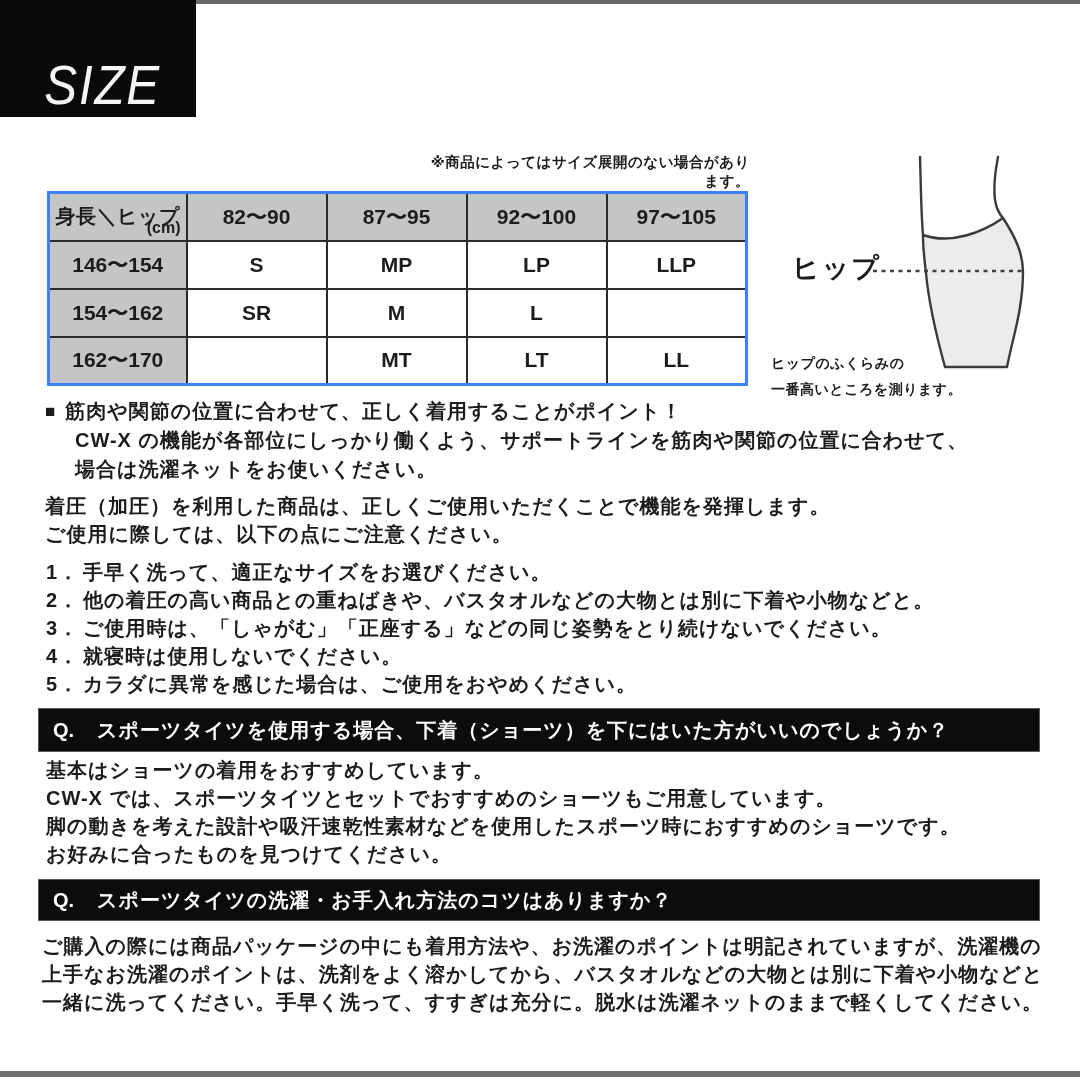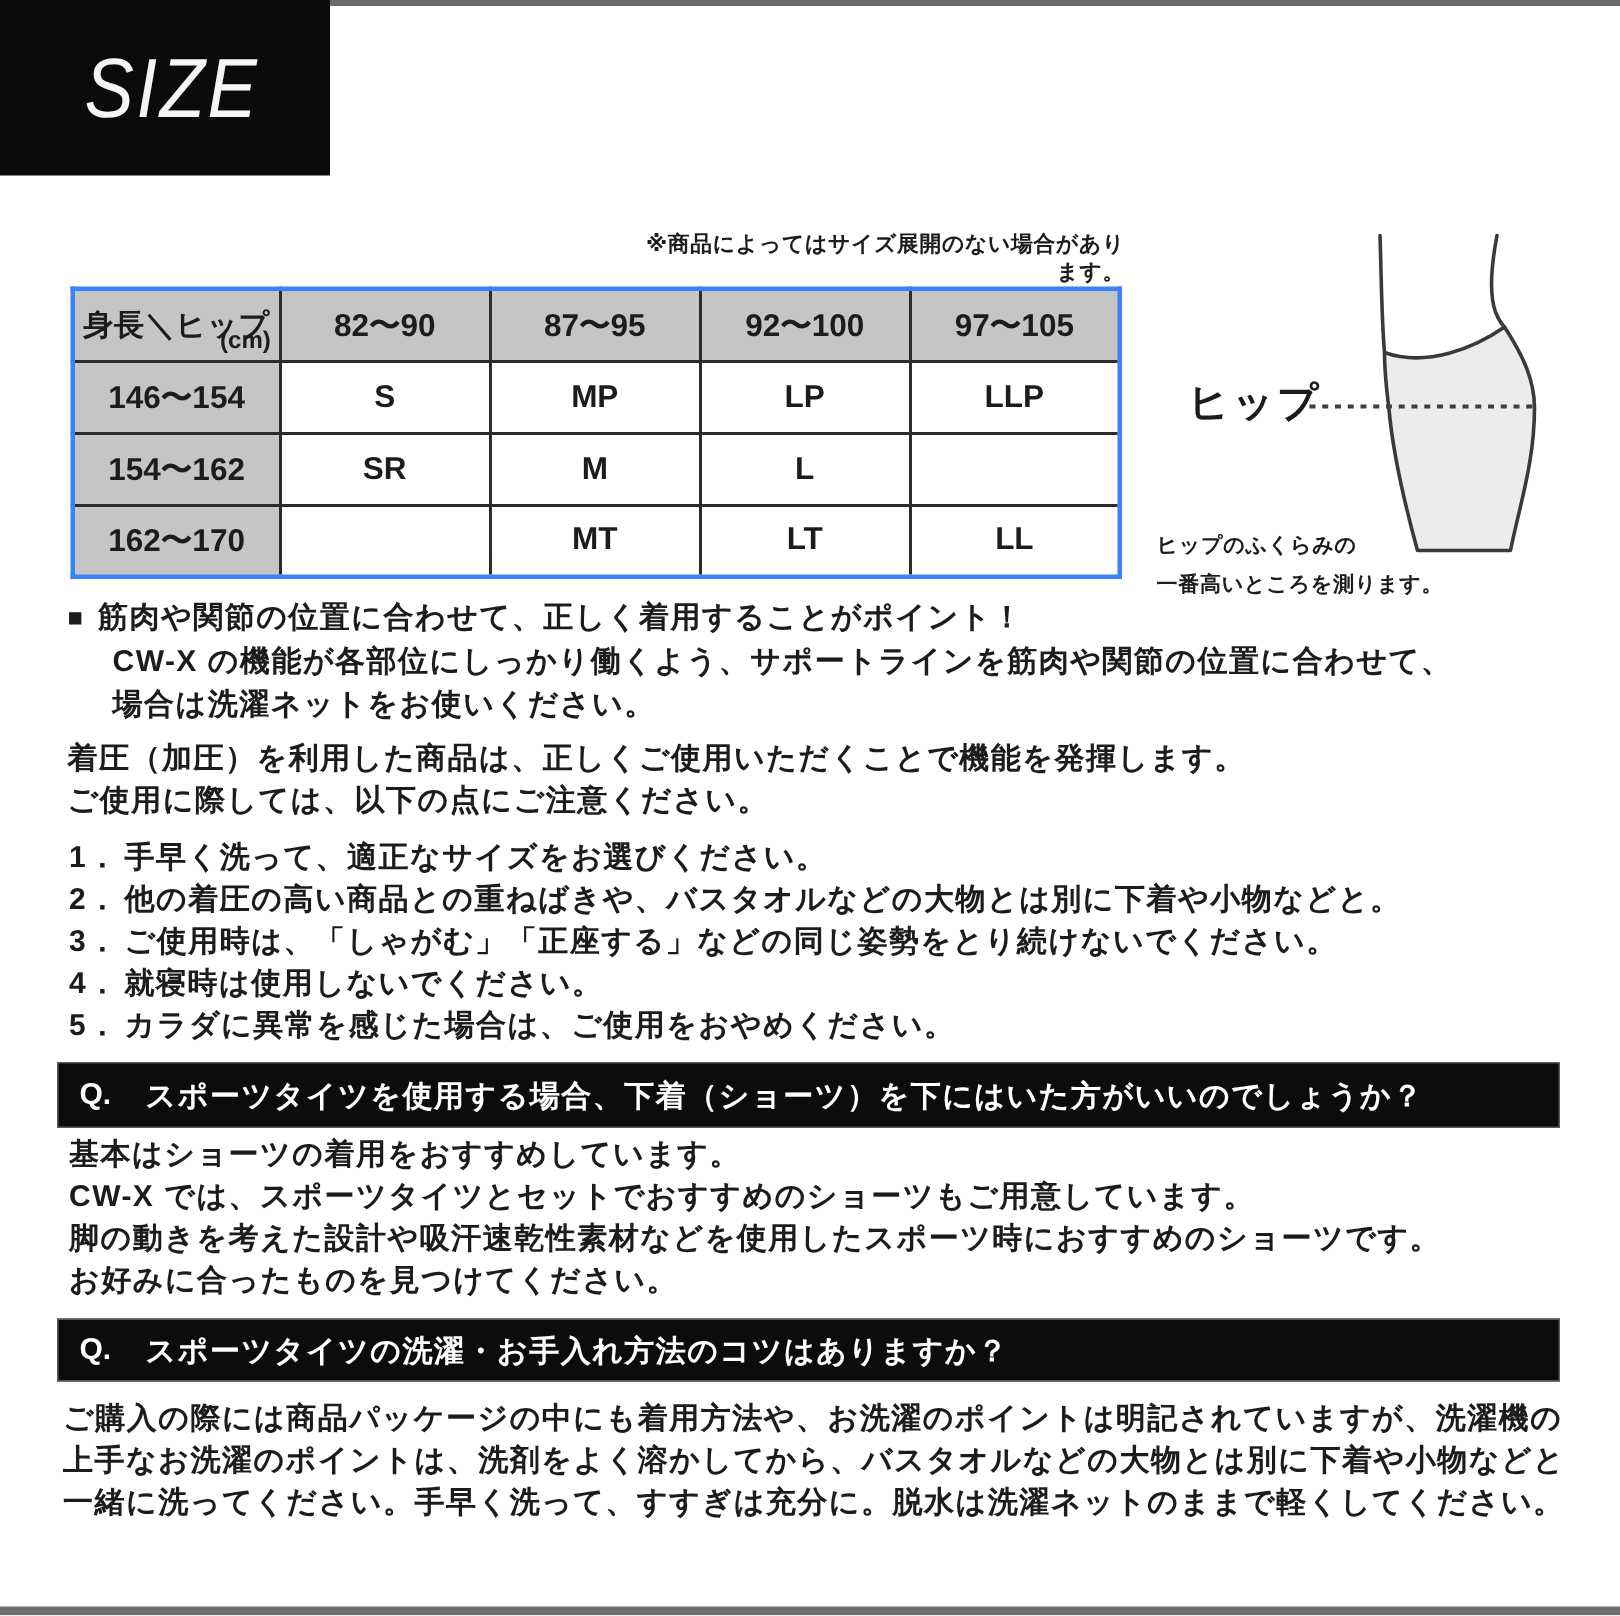--- a/index.html
+++ b/index.html
@@ -4,22 +4,22 @@
 <style>
   * { margin:0; padding:0; box-sizing:border-box; }
   html,body { background:#ffffff; }
   .canvas {
     position:relative; width:1080px; height:1077px; background:#ffffff;
     font-family:"Liberation Sans","DejaVu Sans",sans-serif; color:#1c1c1c; overflow:hidden;
   }
   .top-bar { position:absolute; left:0; top:0; width:1080px; height:4px; background:#6a6a6a; }
   .bottom-bar { position:absolute; left:0; top:1071px; width:1080px; height:6px; background:#6f6f6f; }
 
-  .size-box { position:absolute; left:0; top:0; width:220px; height:117px; background:#0a0a0a;
-    display:flex; align-items:center; justify-content:center; }
+  .size-box { position:absolute; left:0; top:0; width:196px; height:117px; background:#0a0a0a;
+    display:flex; align-items:flex-end; justify-content:center; }
   .size-text { color:#f5f5f5; font-style:italic; font-size:56px; letter-spacing:2px;
     transform:scaleX(0.88); padding-left:10px; }
 
   .note { position:absolute; left:420px; top:153px; width:330px; text-align:right;
     font-size:14.5px; font-weight:bold; letter-spacing:0.5px; }
 
   .size-table { position:absolute; left:47px; top:191px; border-collapse:collapse;
     table-layout:fixed; border:3px solid #3b82f6; }
   .size-table th, .size-table td { border:2px solid #2b2b2b; text-align:center;
     vertical-align:middle; font-size:21px; font-weight:bold; height:48px; }

